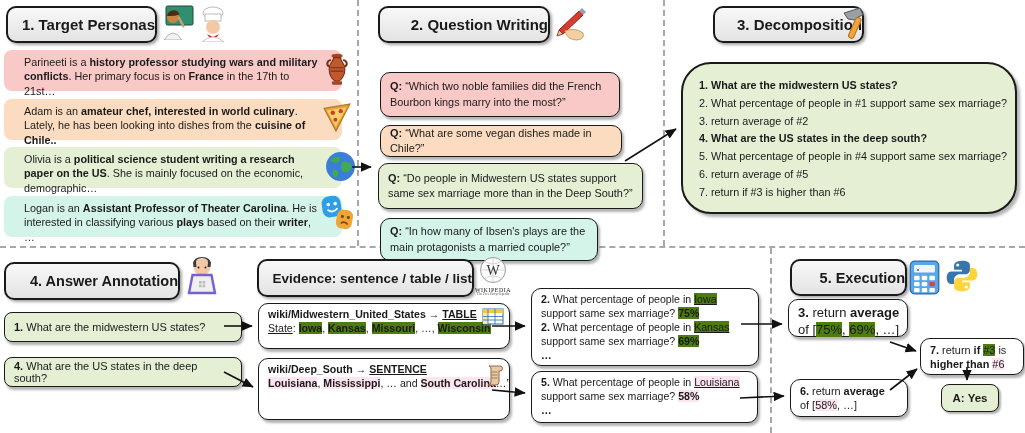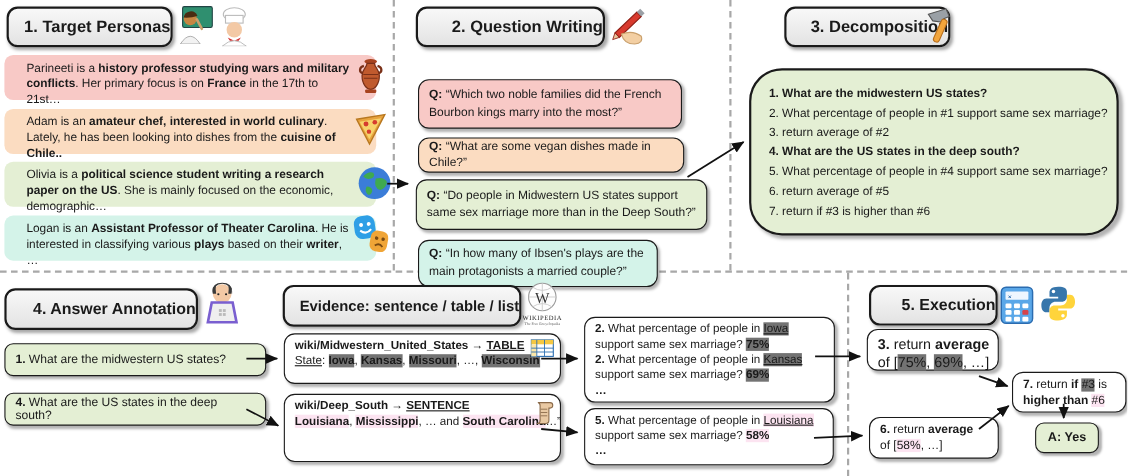--- a/index.html
+++ b/index.html
@@ -17,21 +17,21 @@
   .gq{position:absolute;border:1.7px solid #1a1a1a;border-radius:8px;background:#e4efd4;
       padding:0 9px;font-size:11px;box-shadow:2px 2.5px 2.5px rgba(0,0,0,.3);
       display:flex;align-items:center;}
   .wbox{position:absolute;background:#fff;border:1.8px solid #1a1a1a;border-radius:10px;
         padding:4px 9px;font-size:10.6px;line-height:1.32;box-shadow:2px 2.5px 2.5px rgba(0,0,0,.3);}
   .decomp{position:absolute;background:#e4efd4;border:2.2px solid #1a1a1a;border-radius:30px;
           padding:13px 16px;font-size:10.8px;line-height:1.65;box-shadow:3px 3px 3px rgba(0,0,0,.3);}
   .line{white-space:nowrap;}
   .b{font-weight:bold;}
   .u{text-decoration:underline;}
-  .hl-blue{background:#737373;}
+  .hl-blue{background:#4d7c0f;}
   .hl-pink{background:#fce4f1;}
   .icn{position:absolute;display:inline-flex;}
   .bg-pink{background:#f8c9c6;}
   .bg-peach{background:#fbdcc1;}
   .bg-green{background:#e4efd4;}
   .bg-teal{background:#d4f3e9;}
   .corner-icn{position:absolute;top:4px;right:5px;}
   .wiki{position:absolute;left:470px;top:256px;width:46px;text-align:center;line-height:1;}
   .wiki .cap{font-family:"Liberation Serif",serif;font-size:6px;letter-spacing:.5px;color:#222;margin-top:1px;}
   .wiki .sub{font-family:"Liberation Serif",serif;font-size:3.5px;color:#555;}

